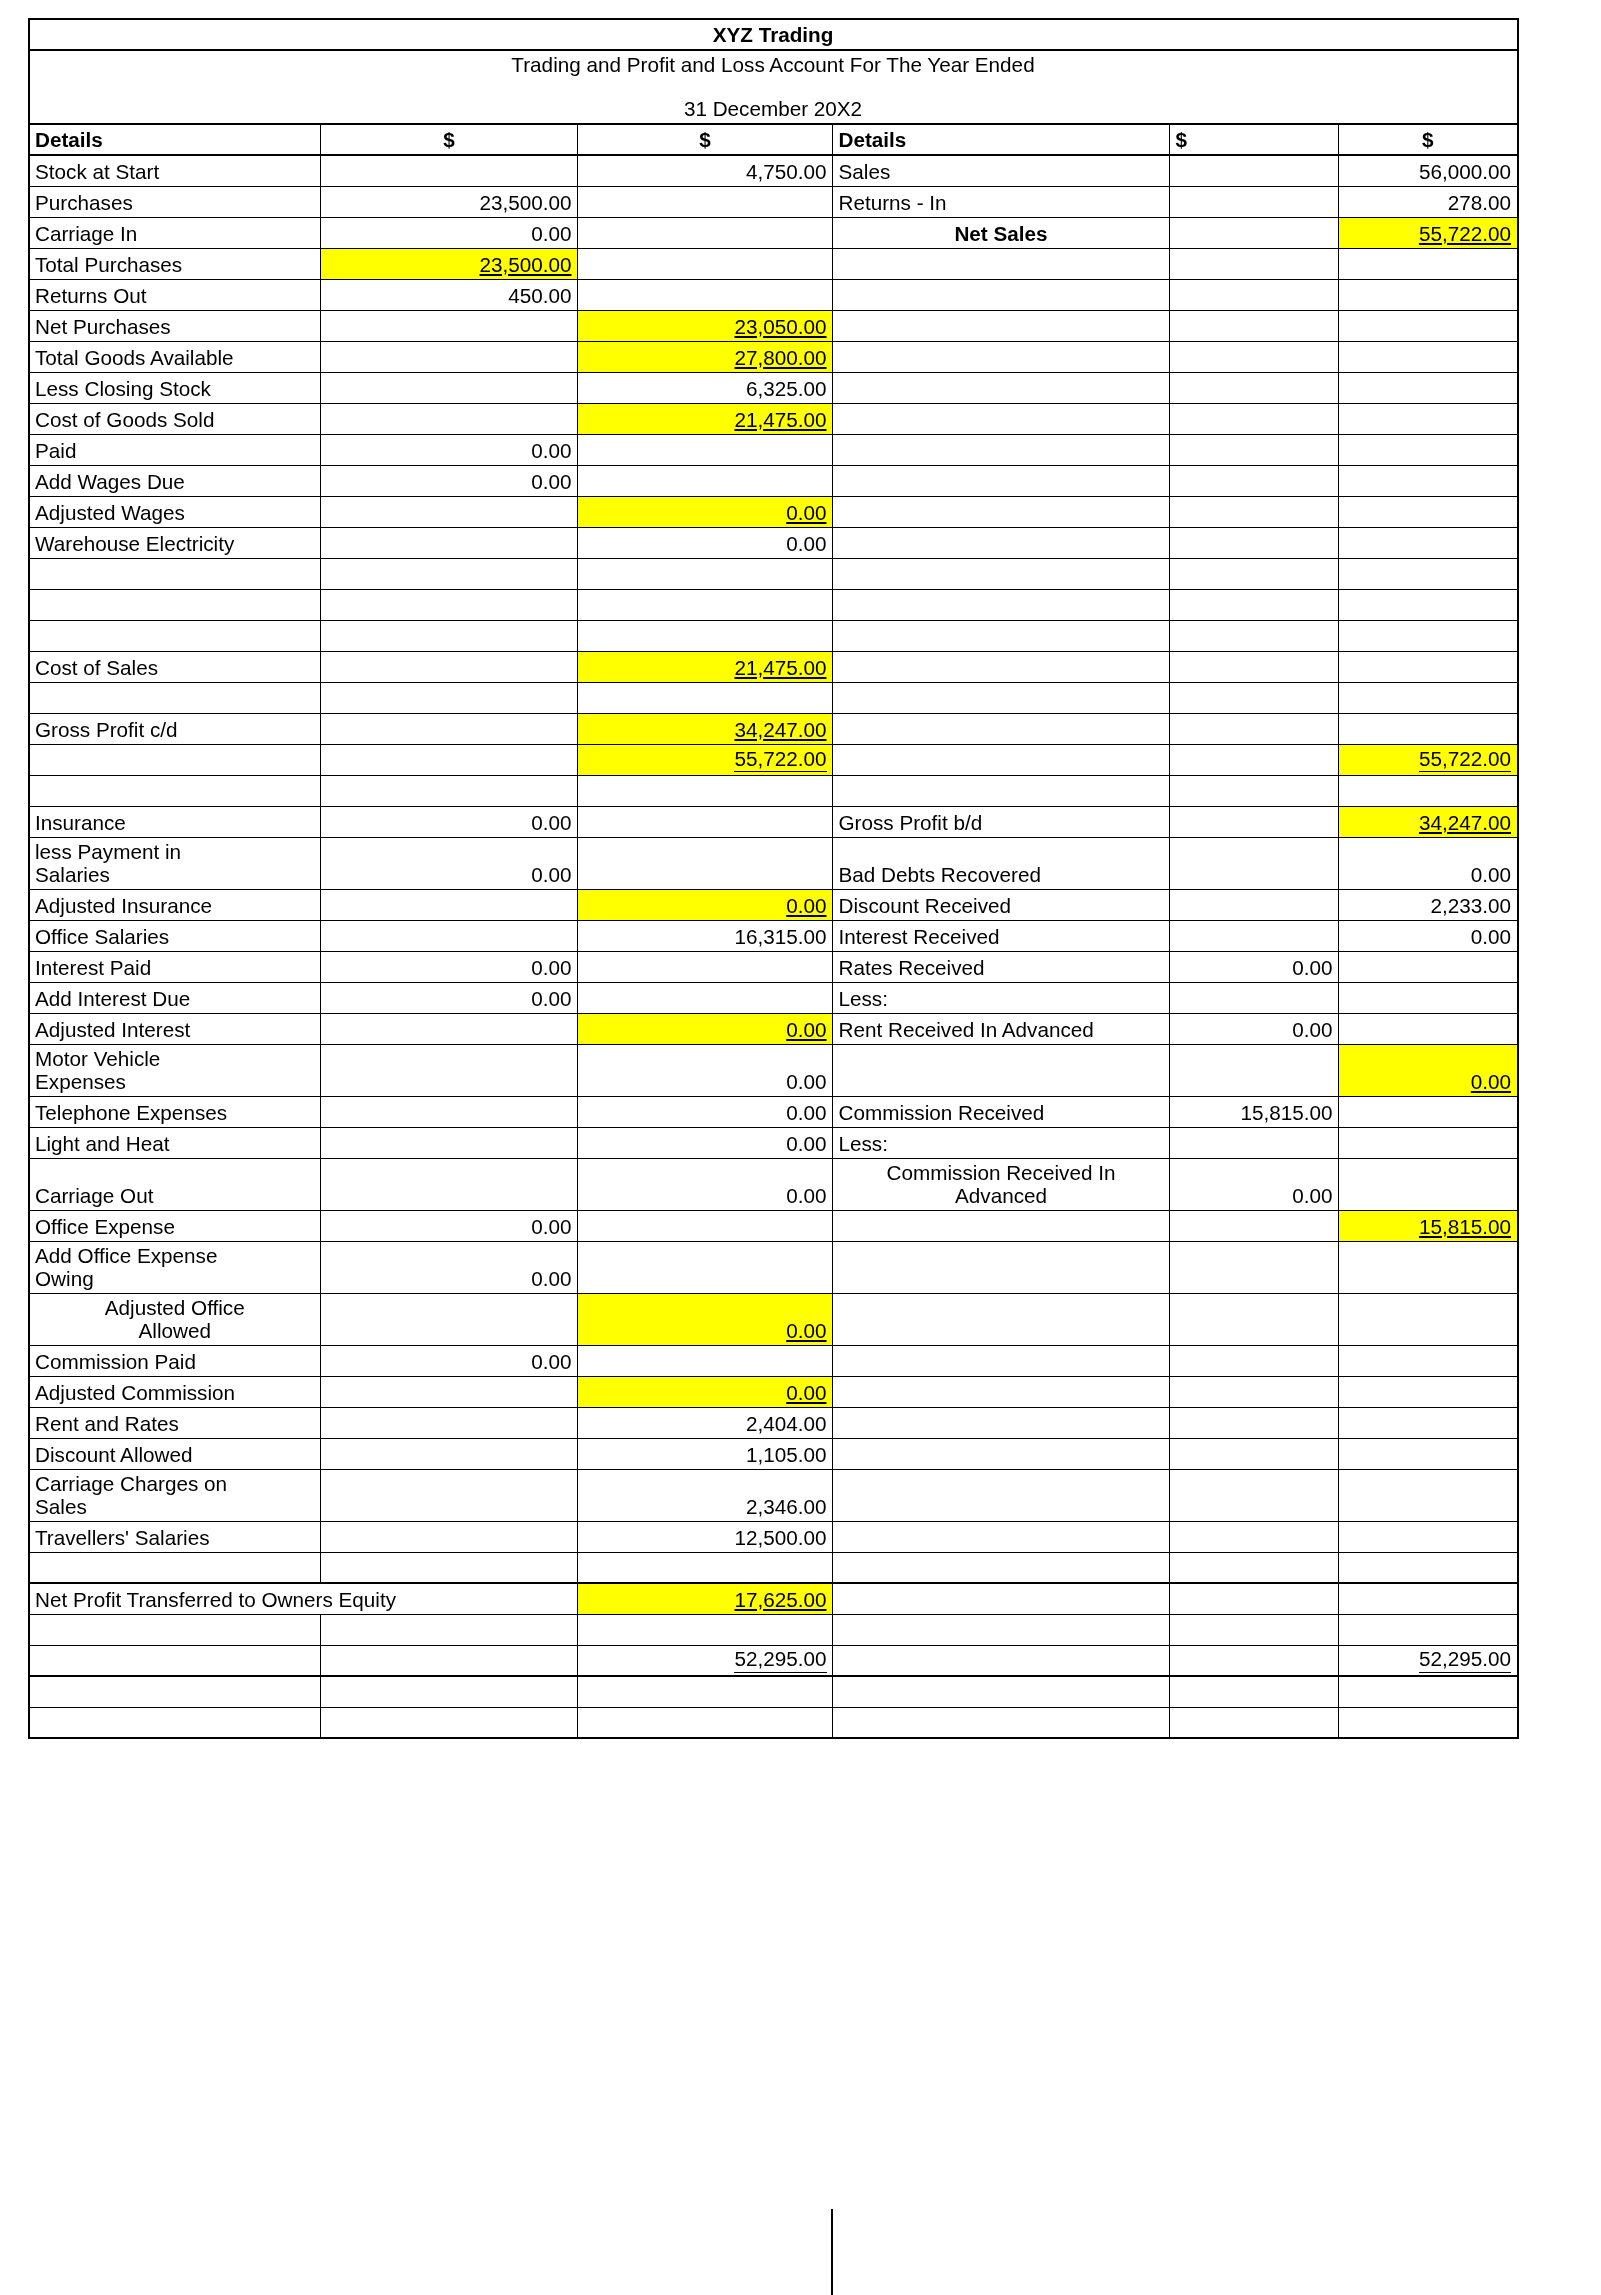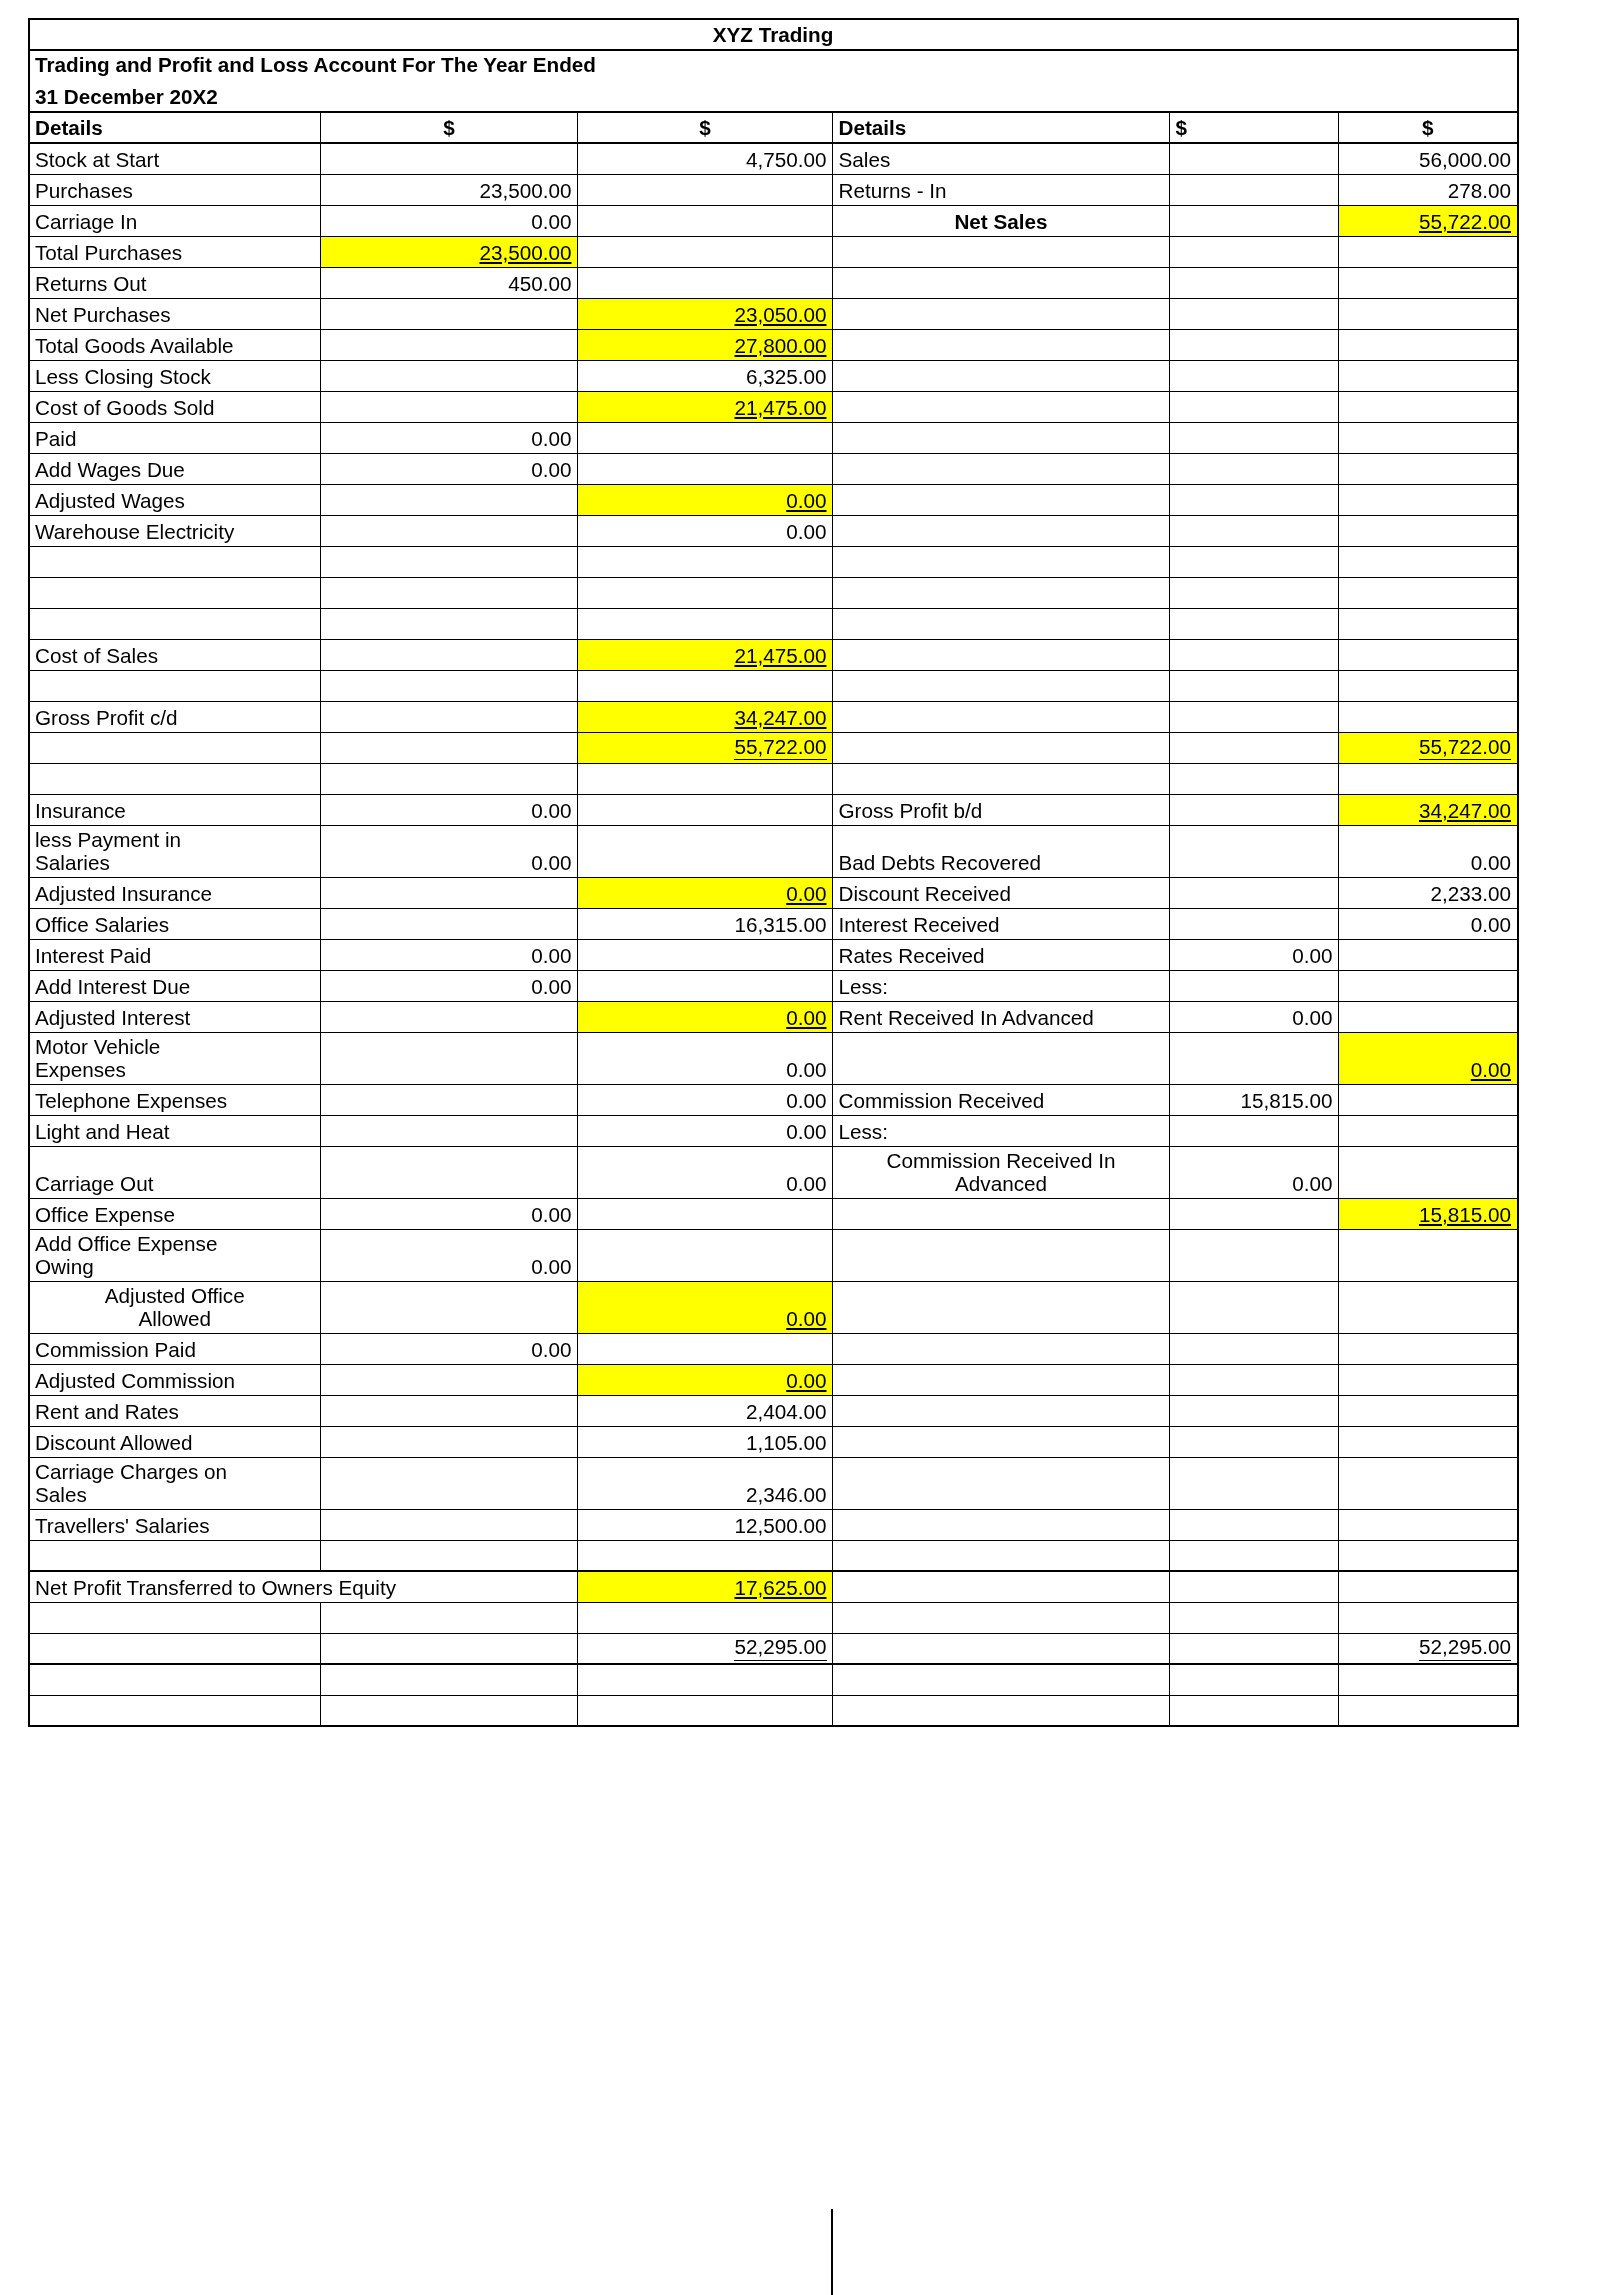--- a/index.html
+++ b/index.html
@@ -51,30 +51,30 @@
     text-align: center;
     font-weight: bold;
     font-size: 27px;
     vertical-align: middle;
     height: 48px;
     border-bottom: 2.8px solid #000 !important;
     border-top: 2.8px solid #000 !important;
     border-radius: 10px;
   }
   .subtitle-cell {
-    text-align: left;
-    font-weight: bold;
+    text-align: center;
+    font-weight: normal;
     font-size: 24px;
     vertical-align: bottom;
     height: 156px;
     padding-bottom: 7.3px;
     border-bottom: 2.8px solid #000 !important;
   }
   .subtitle-cell .l1 { display: block; }
-  .subtitle-cell .l2 { display: block; margin-top: 9px; }
+  .subtitle-cell .l2 { display: block; margin-top: 21px; }
 
   .hdr { font-weight: bold; vertical-align: bottom; }
   .hdr.ctr { text-align: center; }
   .num { text-align: right; font-family: "Liberation Sans", sans-serif; }
   .ctr { text-align: center; }
   .bold { font-weight: bold; }
   .yel { background: #ffff00 !important; text-decoration: underline; }
   .ind1 { padding-left: 27.5px; }
   .tall2 { height: 62px; }
   .uline span.v {

